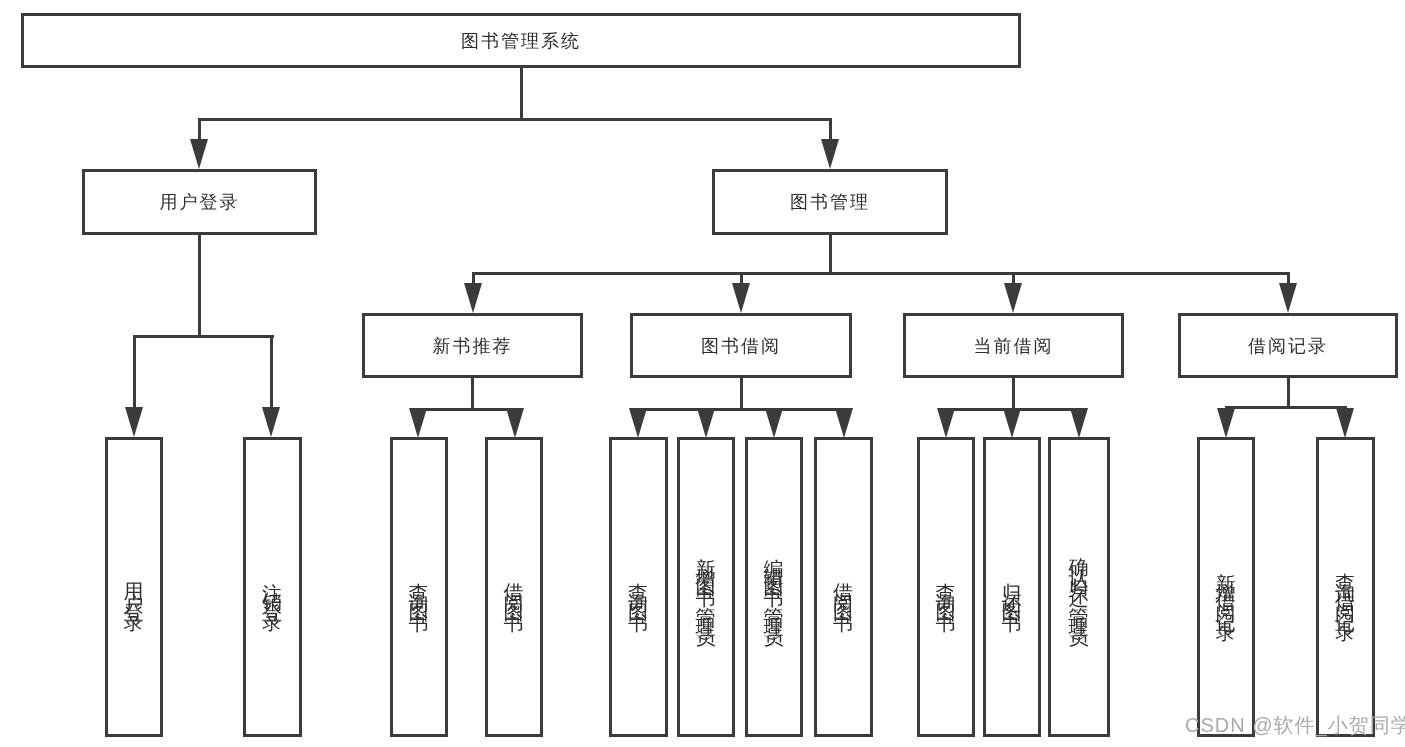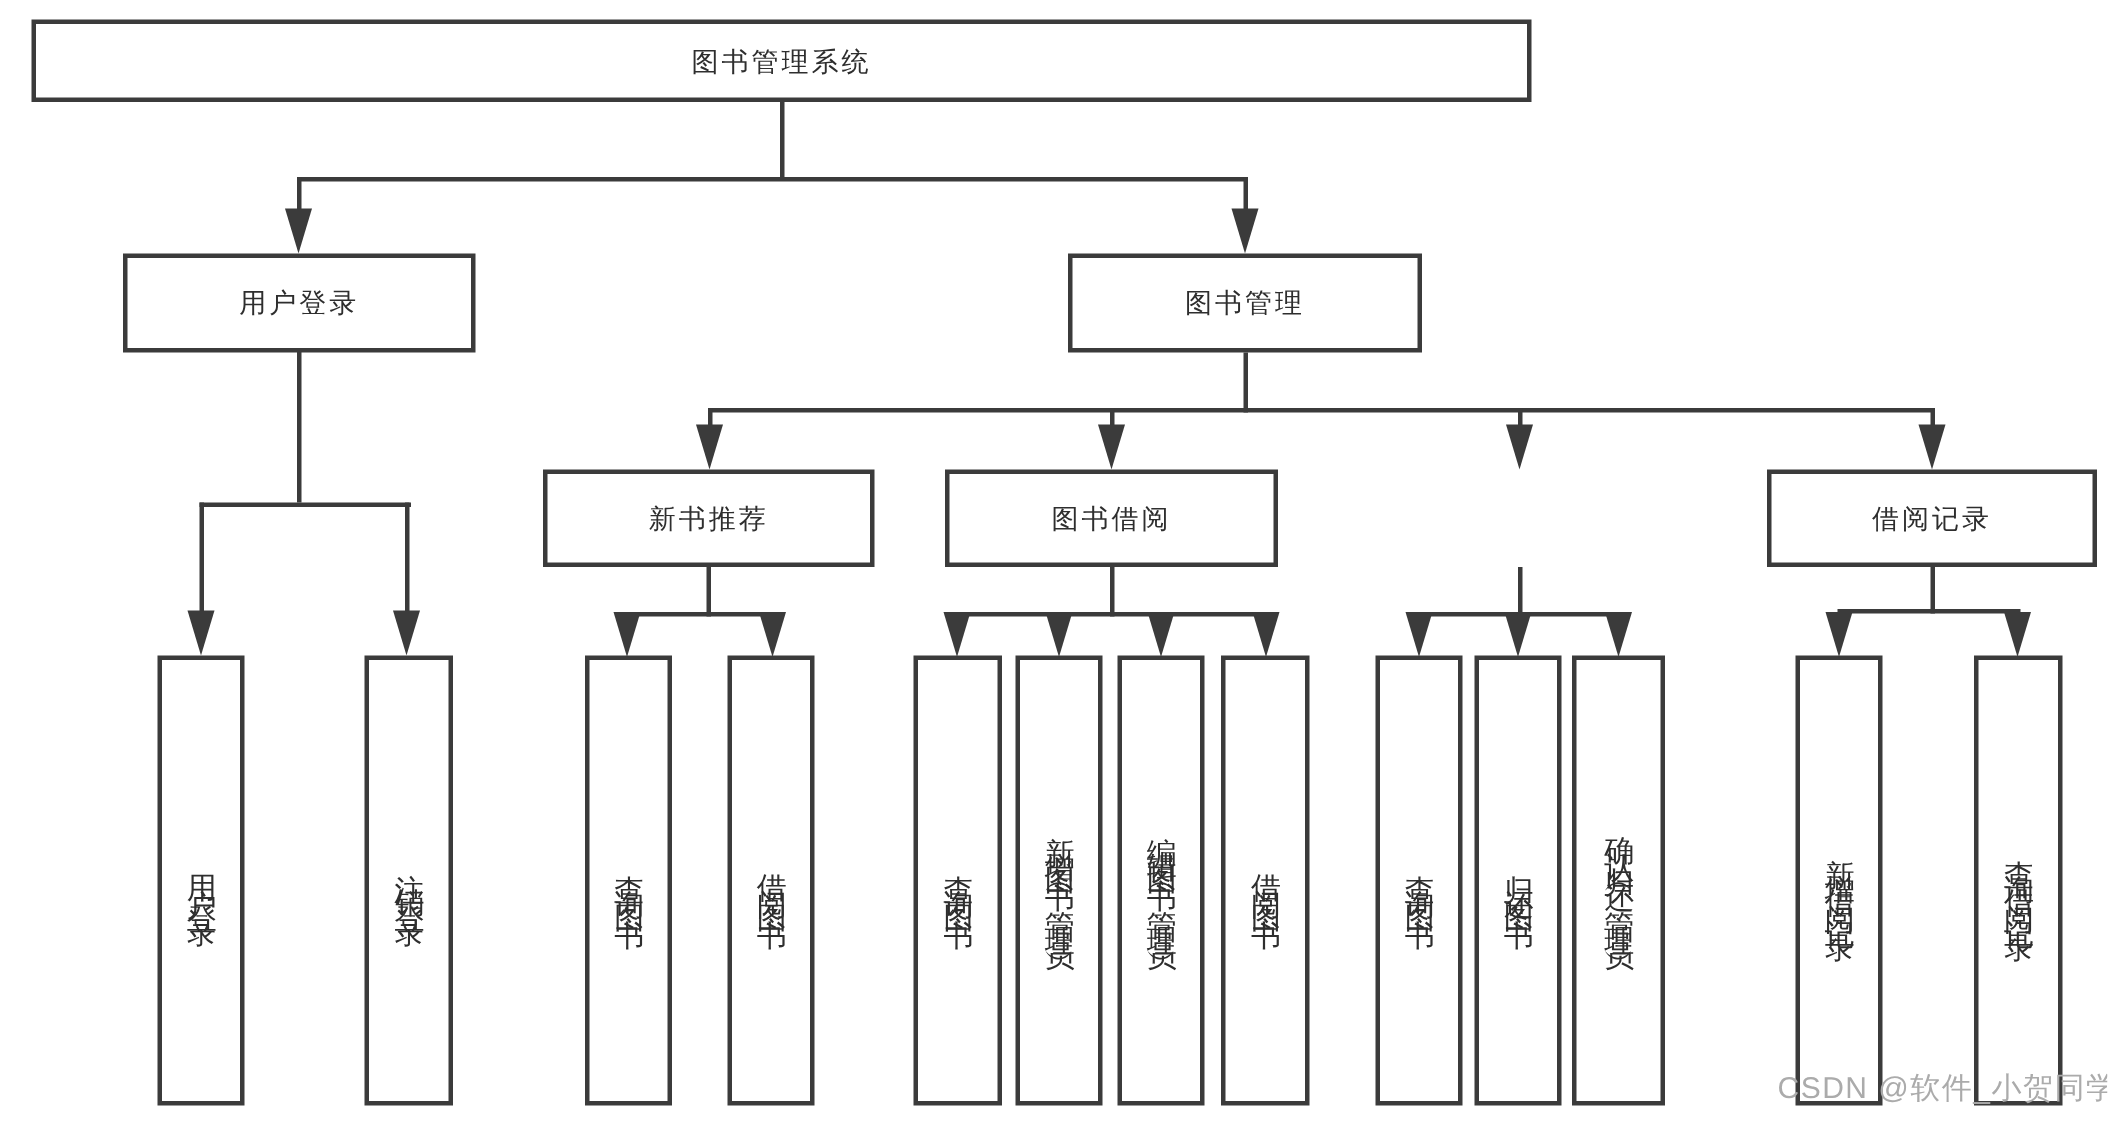--- a/index.html
+++ b/index.html
@@ -61,20 +61,21 @@
   <div class="box" style="left:21px; top:13px; width:1000px; height:55px;">图书管理系统</div>
 
   <div class="box" style="left:82px; top:169px; width:235px; height:66px;">用户登录</div>
 
   <div class="box" style="left:362px; top:313px; width:221px; height:65px;">新书推荐</div>
 
   <div class="box" style="left:712px; top:169px; width:236px; height:66px;">图书管理</div>
 
   <div class="box" style="left:630px; top:313px; width:222px; height:65px;">图书借阅</div>
 
+  <div class="box" style="left:903px; top:313px; width:221px; height:65px;">当前借阅</div>
 
   <div class="box" style="left:1178px; top:313px; width:220px; height:65px;text-align:right;">借阅记录</div>
 
   <div class="box leaf" style="left:105px; width:58px;">用户登录</div>
 
   <div class="box leaf" style="left:243px; width:59px;">注销登录</div>
 
   <div class="box leaf" style="left:390px; width:58px;">查询图书</div>
 
   <div class="box leaf" style="left:485px; width:58px;">借阅图书</div>

